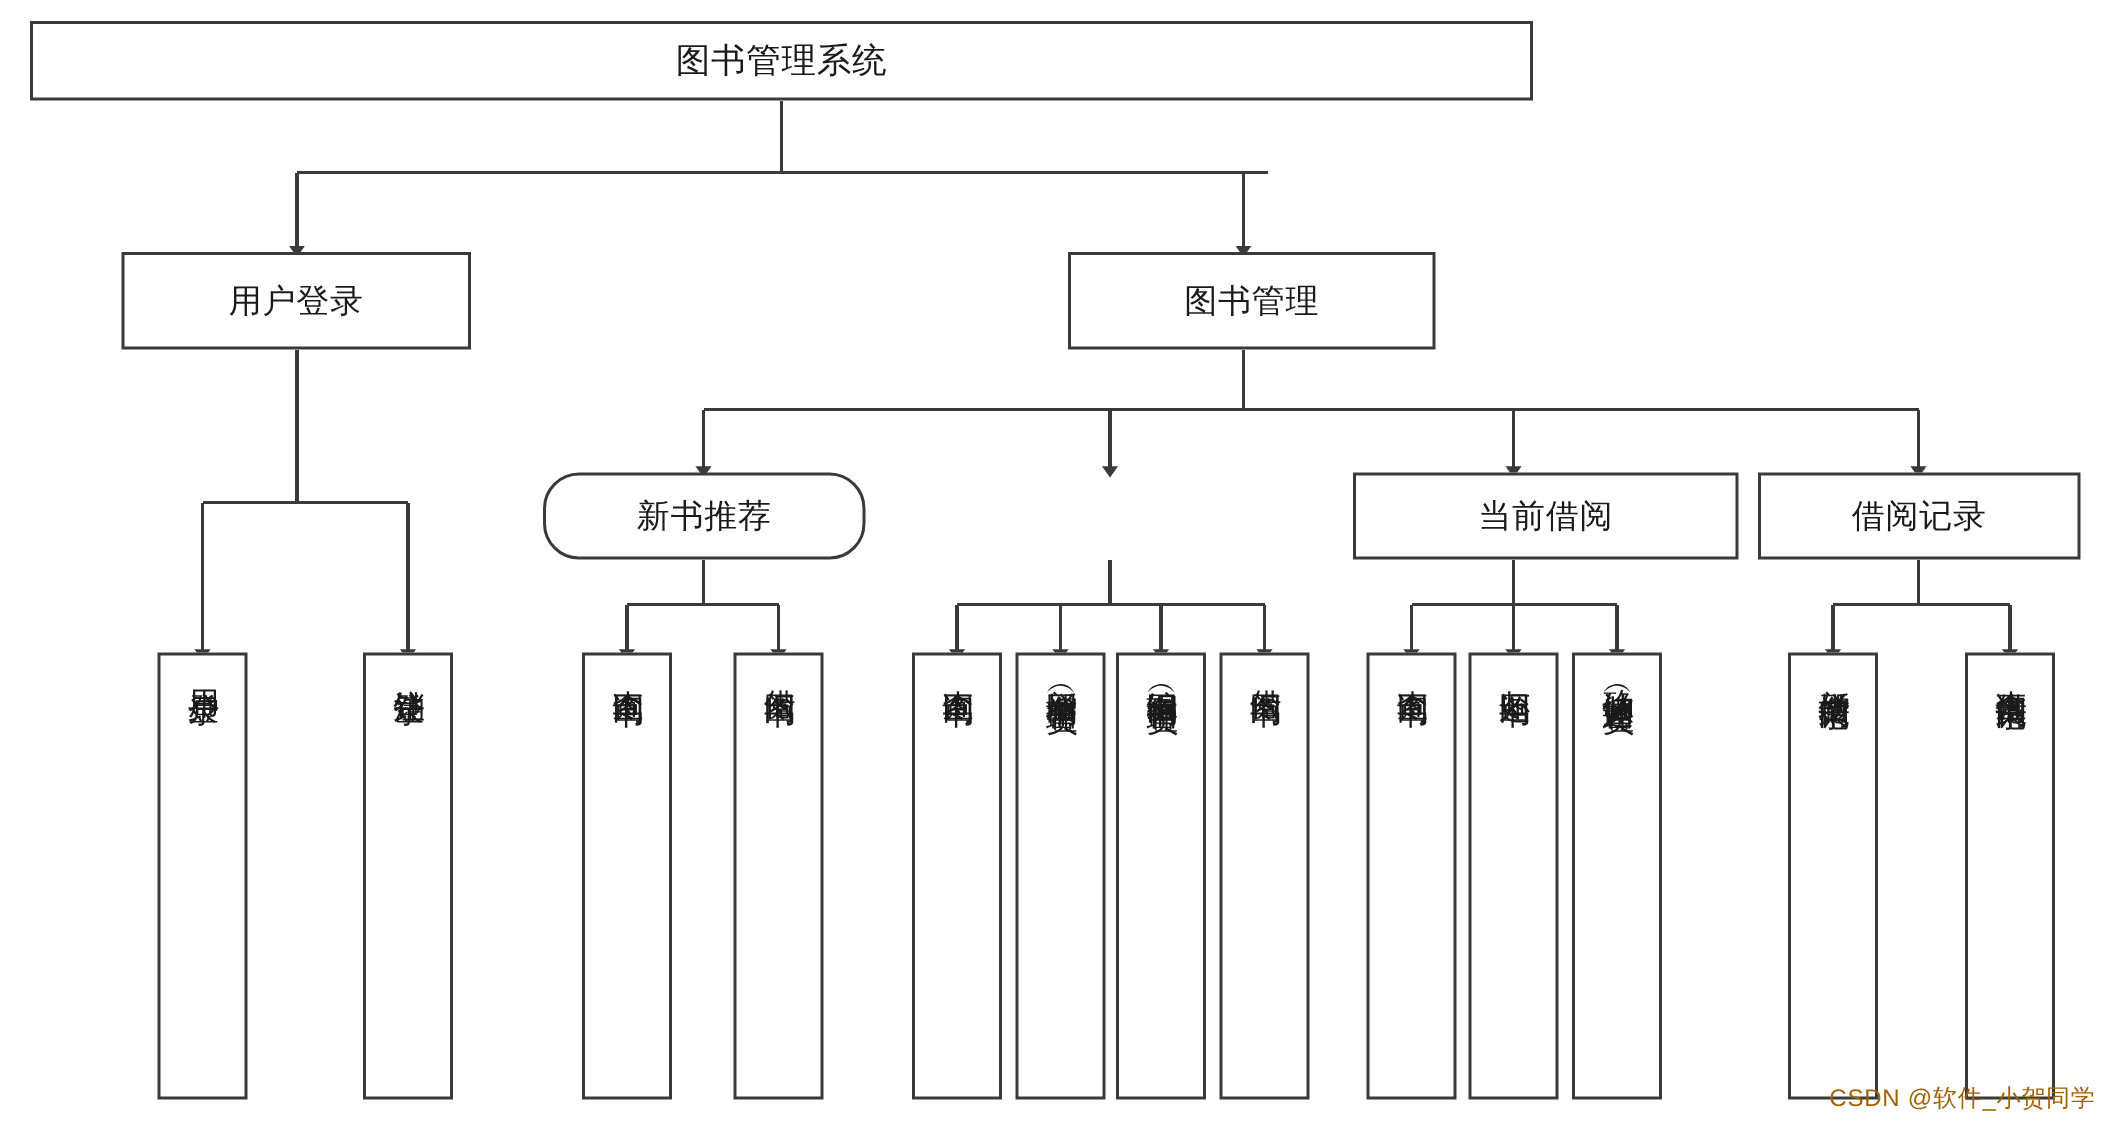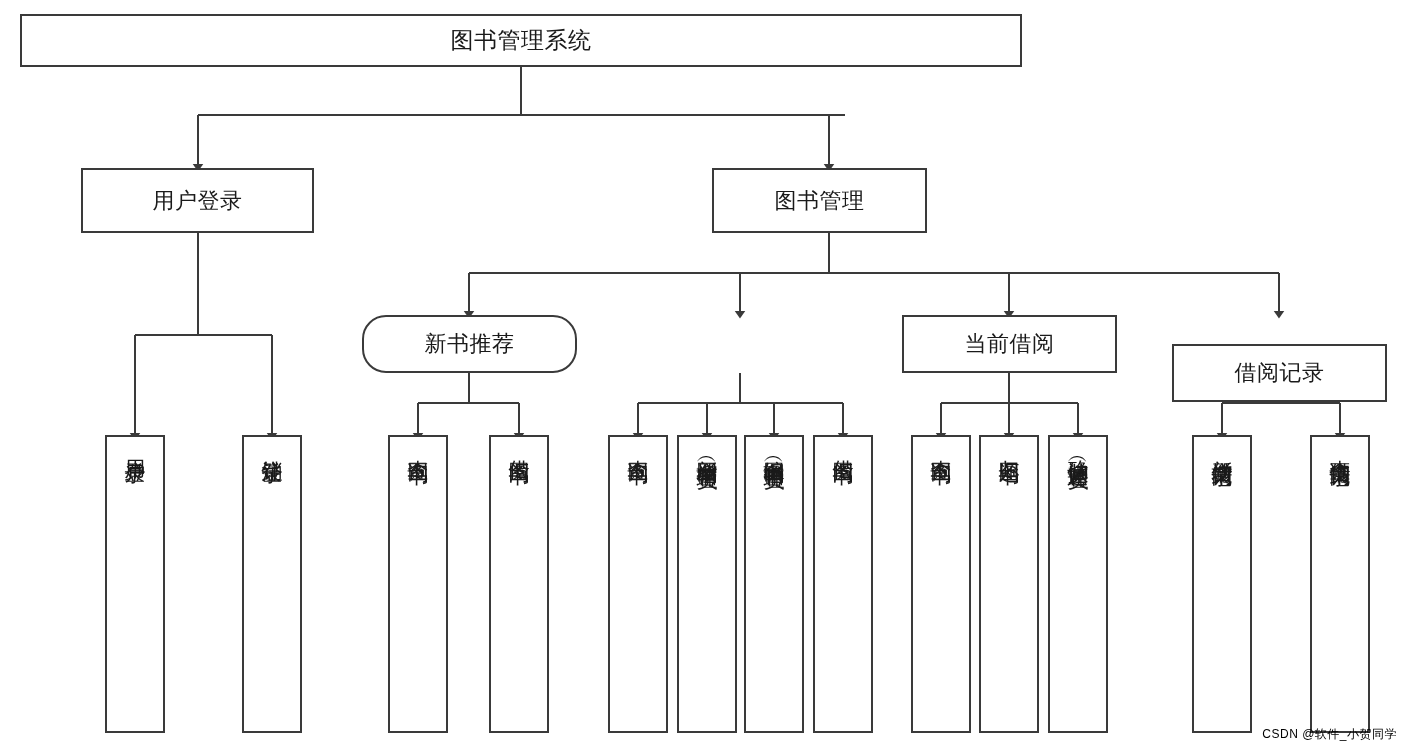--- a/index.html
+++ b/index.html
@@ -61,22 +61,22 @@
     text-orientation: upright;
     font-size: 21px;
     line-height: 1.04;
     letter-spacing: 1.5px;
     white-space: nowrap;
   }
   .watermark {
     position: absolute;
     right: 8px;
     bottom: 4px;
-    font-size: 12px;
-    color: #000000;
+    font-size: 16px;
+    color: #a16207;
     letter-spacing: 0.5px;
     white-space: nowrap;
     user-select: none;
   }
 </style>
 </head>
 <body>
 
 <div id="diagram-root">
 
@@ -131,31 +131,31 @@
     </g>
   </svg>
 
   <div class="node horiz root" style="left:20px; top:14px; width:1002px; height:53px;">
     <span class="node-label">图书管理系统</span>
   </div>
 
   <div class="node horiz" style="left:81px; top:168px; width:233px; height:65px;">
     <span class="node-label">用户登录</span>
   </div>
-  <div class="node horiz" style="left:712px; top:168px; width:215px; height:65px;">
+  <div class="node horiz" style="left:712px; top:168px; width:245px; height:65px;">
     <span class="node-label">图书管理</span>
   </div>
 
   <div class="node horiz" style="left:362px; top:315px; width:215px; height:58px;border-radius:24px;">
     <span class="node-label">新书推荐</span>
   </div>
-  <div class="node horiz" style="left:902px; top:315px; width:215px; height:58px;">
+  <div class="node horiz" style="left:902px; top:315px; width:257px; height:58px;">
     <span class="node-label">当前借阅</span>
   </div>
-  <div class="node horiz" style="left:1172px; top:315px; width:215px; height:58px;margin-top:29px;">
+  <div class="node horiz" style="left:1172px; top:315px; width:215px; height:58px;">
     <span class="node-label">借阅记录</span>
   </div>
 
   <div class="node vert" style="left:105px; top:435px; width:60px; height:298px;">
     <span class="node-label">用户登录</span>
   </div>
   <div class="node vert" style="left:242px; top:435px; width:60px; height:298px;">
     <span class="node-label">注销登录</span>
   </div>
 

